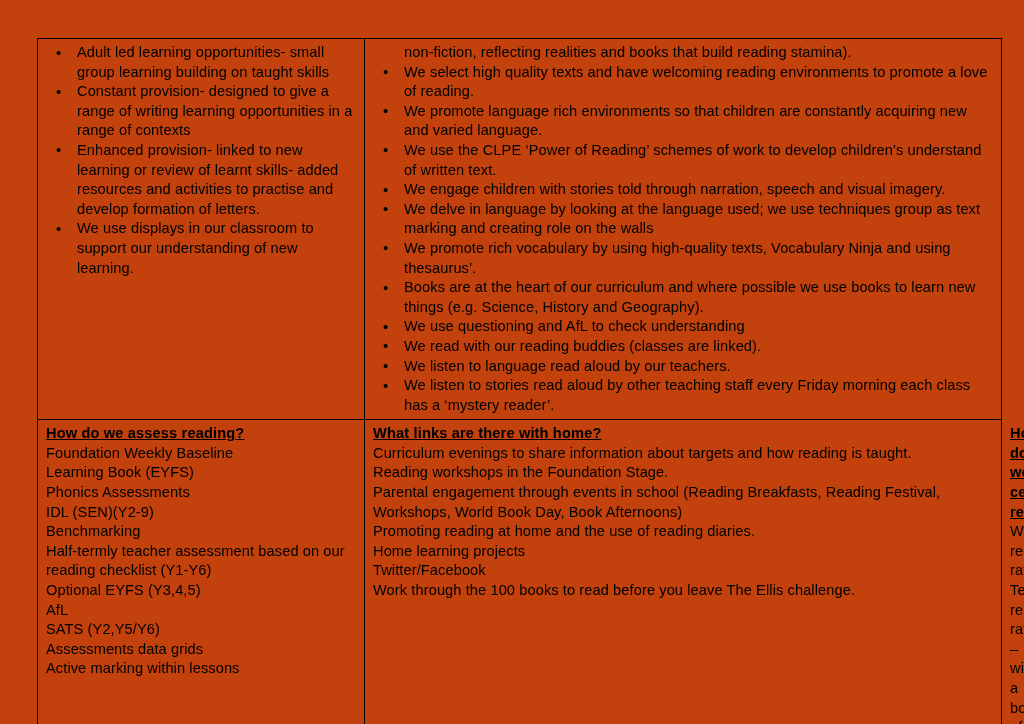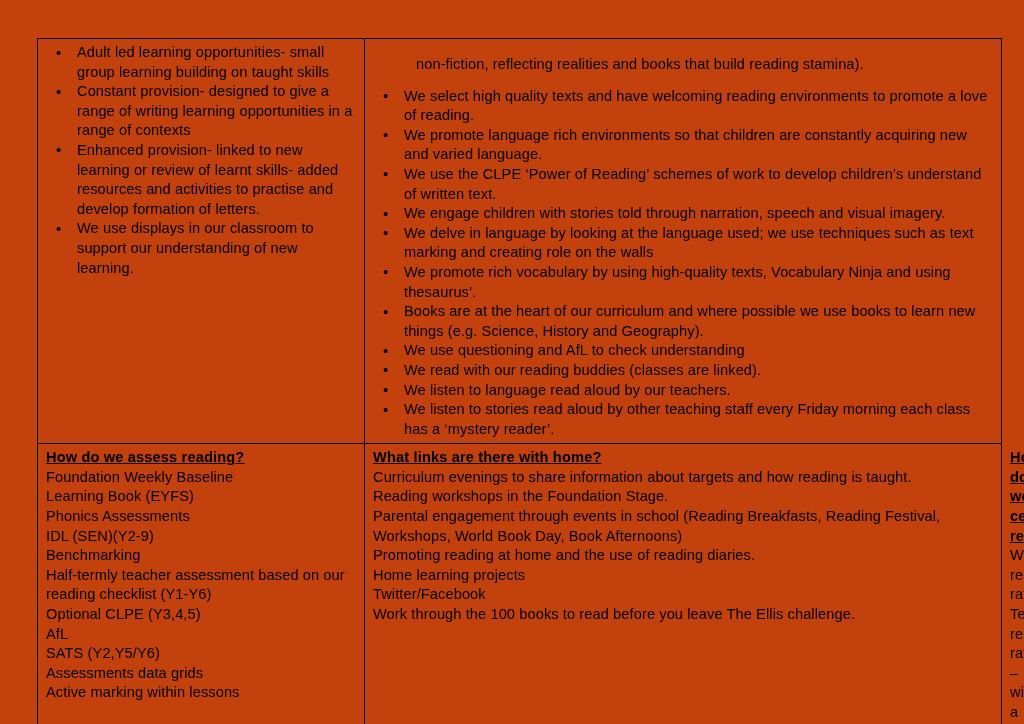--- a/index.html
+++ b/index.html
@@ -66,21 +66,21 @@
     content: "\2022";
     position: absolute;
     left: 10px;
     top: -0.5px;
     font-size: 15px;
     line-height: 19.6px;
   }
 
   .lead-line {
     padding-left: 31px;
-    margin: 12px;
+    margin: 0;
   }
 
   .cell-head {
     font-weight: bold;
     text-decoration: underline;
     display: block;
     margin: 0 0 0 0;
     letter-spacing: 0.15px;
   }
 
@@ -115,21 +115,21 @@
           </ul>
         </td>
 
         <td class="cell-top-right">
           <div class="lead-line">non-fiction, reflecting realities and books that build reading stamina).</div>
           <ul class="bullets">
             <li>We select high quality texts and have welcoming reading environments to promote a love of reading.</li>
             <li>We promote language rich environments so that children are constantly acquiring new and varied language.</li>
             <li>We use the CLPE ‘Power of Reading’ schemes of work to develop children’s understand of written text.</li>
             <li>We engage children with stories told through narration, speech and visual imagery.</li>
-            <li>We delve in language by looking at the language used; we use techniques such as text marking and creating role on the walls</li>
+            <li>We delve in language by looking at the language used; we use techniques group as text marking and creating role on the walls</li>
             <li>We promote rich vocabulary by using high-quality texts, Vocabulary Ninja and using thesaurus’.</li>
             <li>Books are at the heart of our curriculum and where possible we use books to learn new things (e.g. Science, History and Geography).</li>
             <li>We use questioning and AfL to check understanding</li>
             <li>We read with our reading buddies (classes are linked).</li>
             <li>We listen to language read aloud by our teachers.</li>
             <li>We listen to stories read aloud by other teaching staff every Friday morning each class has a ‘mystery reader’.</li>
           </ul>
         </td>
 
       </tr>
@@ -138,21 +138,21 @@
 
         <td class="cell-bot-left">
           <span class="cell-head">How do we assess reading?</span>
           <ul class="plain-list">
             <li>Foundation Weekly Baseline</li>
             <li>Learning Book (EYFS)</li>
             <li>Phonics Assessments</li>
             <li>IDL (SEN)(Y2-9)</li>
             <li>Benchmarking</li>
             <li>Half-termly teacher assessment based on our reading checklist (Y1-Y6)</li>
-            <li>Optional CLPE  (Y3,4,5)</li>
+            <li>Optional EYFS  (Y3,4,5)</li>
             <li>AfL</li>
             <li>SATS  (Y2,Y5/Y6)</li>
             <li>Assessments data grids</li>
             <li>Active marking within lessons</li>
           </ul>
         </td>
 
         <td class="cell-bot-middle overflow-cell">
           <span class="cell-head">What links are there with home?</span>
           <ul class="plain-list">

